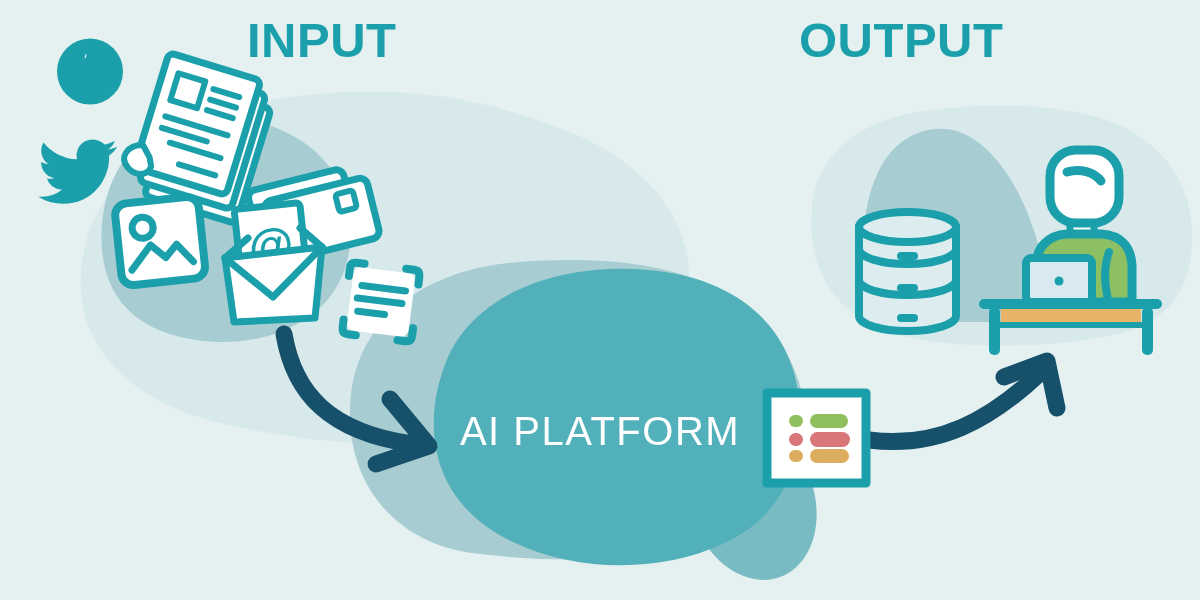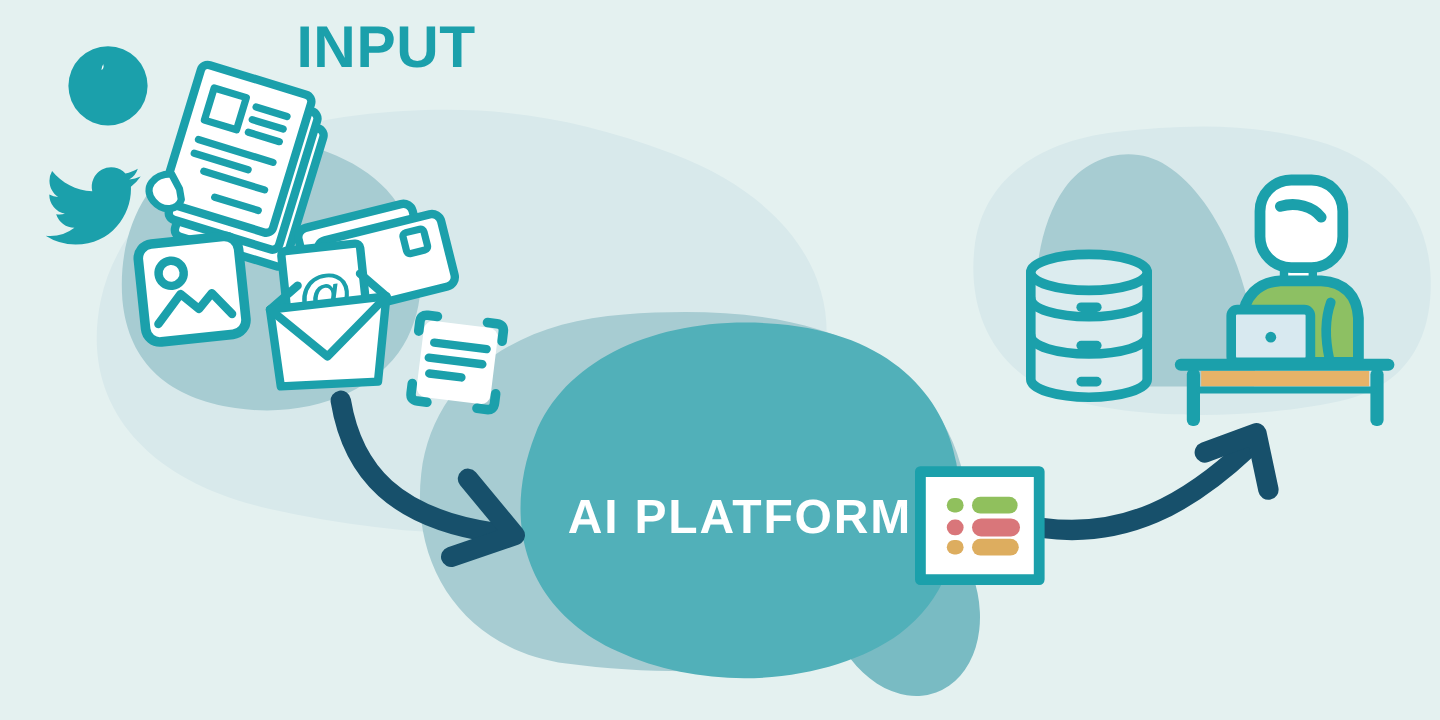--- a/index.html
+++ b/index.html
@@ -10,22 +10,22 @@
   }
   .canvas svg { position:absolute; left:0; top:0; }
 
   .title {
     position:absolute; font-size:49px; font-weight:800;
     color: var(--teal, #1ba0ab); letter-spacing:0.5px; white-space:nowrap;
   }
   .input-title  { left:247px; top:12px; }
   .output-title { left:799px; top:12px; }
   .platform-label {
-    position:absolute; left:440px; top:409px; width:320px; text-align:right;
-    font-size:40px; font-weight:700; letter-spacing:1.5px;
+    position:absolute; left:440px; top:409px; width:320px; text-align:center;
+    font-size:40px; font-weight:400; letter-spacing:1.5px;
     color: var(--platform-text, #ffffff); white-space:nowrap;
   }
 
   
   .st   { stroke: var(--teal, #1ba0ab); fill:none; stroke-linecap:round; stroke-linejoin:round; }
   .fw   { fill:#ffffff; }
   .ft   { fill: var(--teal, #1ba0ab); }
   .sw6  { stroke-width:6; }
   .sw7  { stroke-width:7; }
   .sw8  { stroke-width:8; }
@@ -167,14 +167,15 @@
         <rect class="ft" x="989" y="307" width="11" height="48" rx="5"></rect>
         <rect class="ft" x="1142" y="307" width="11" height="48" rx="5"></rect>
         <rect class="ftan" x="1001" y="309" width="140" height="13"></rect>
         <rect class="ft" x="997" y="322" width="150" height="6" rx="3"></rect>
         <rect class="ft" x="979" y="299" width="183" height="10" rx="5"></rect>
       </g>
     </g>
   </svg>
 
   <div class="title input-title">INPUT</div>
+  <div class="title output-title">OUTPUT</div>
   <div class="platform-label">AI PLATFORM</div>
 </div>
 
 </body></html>

